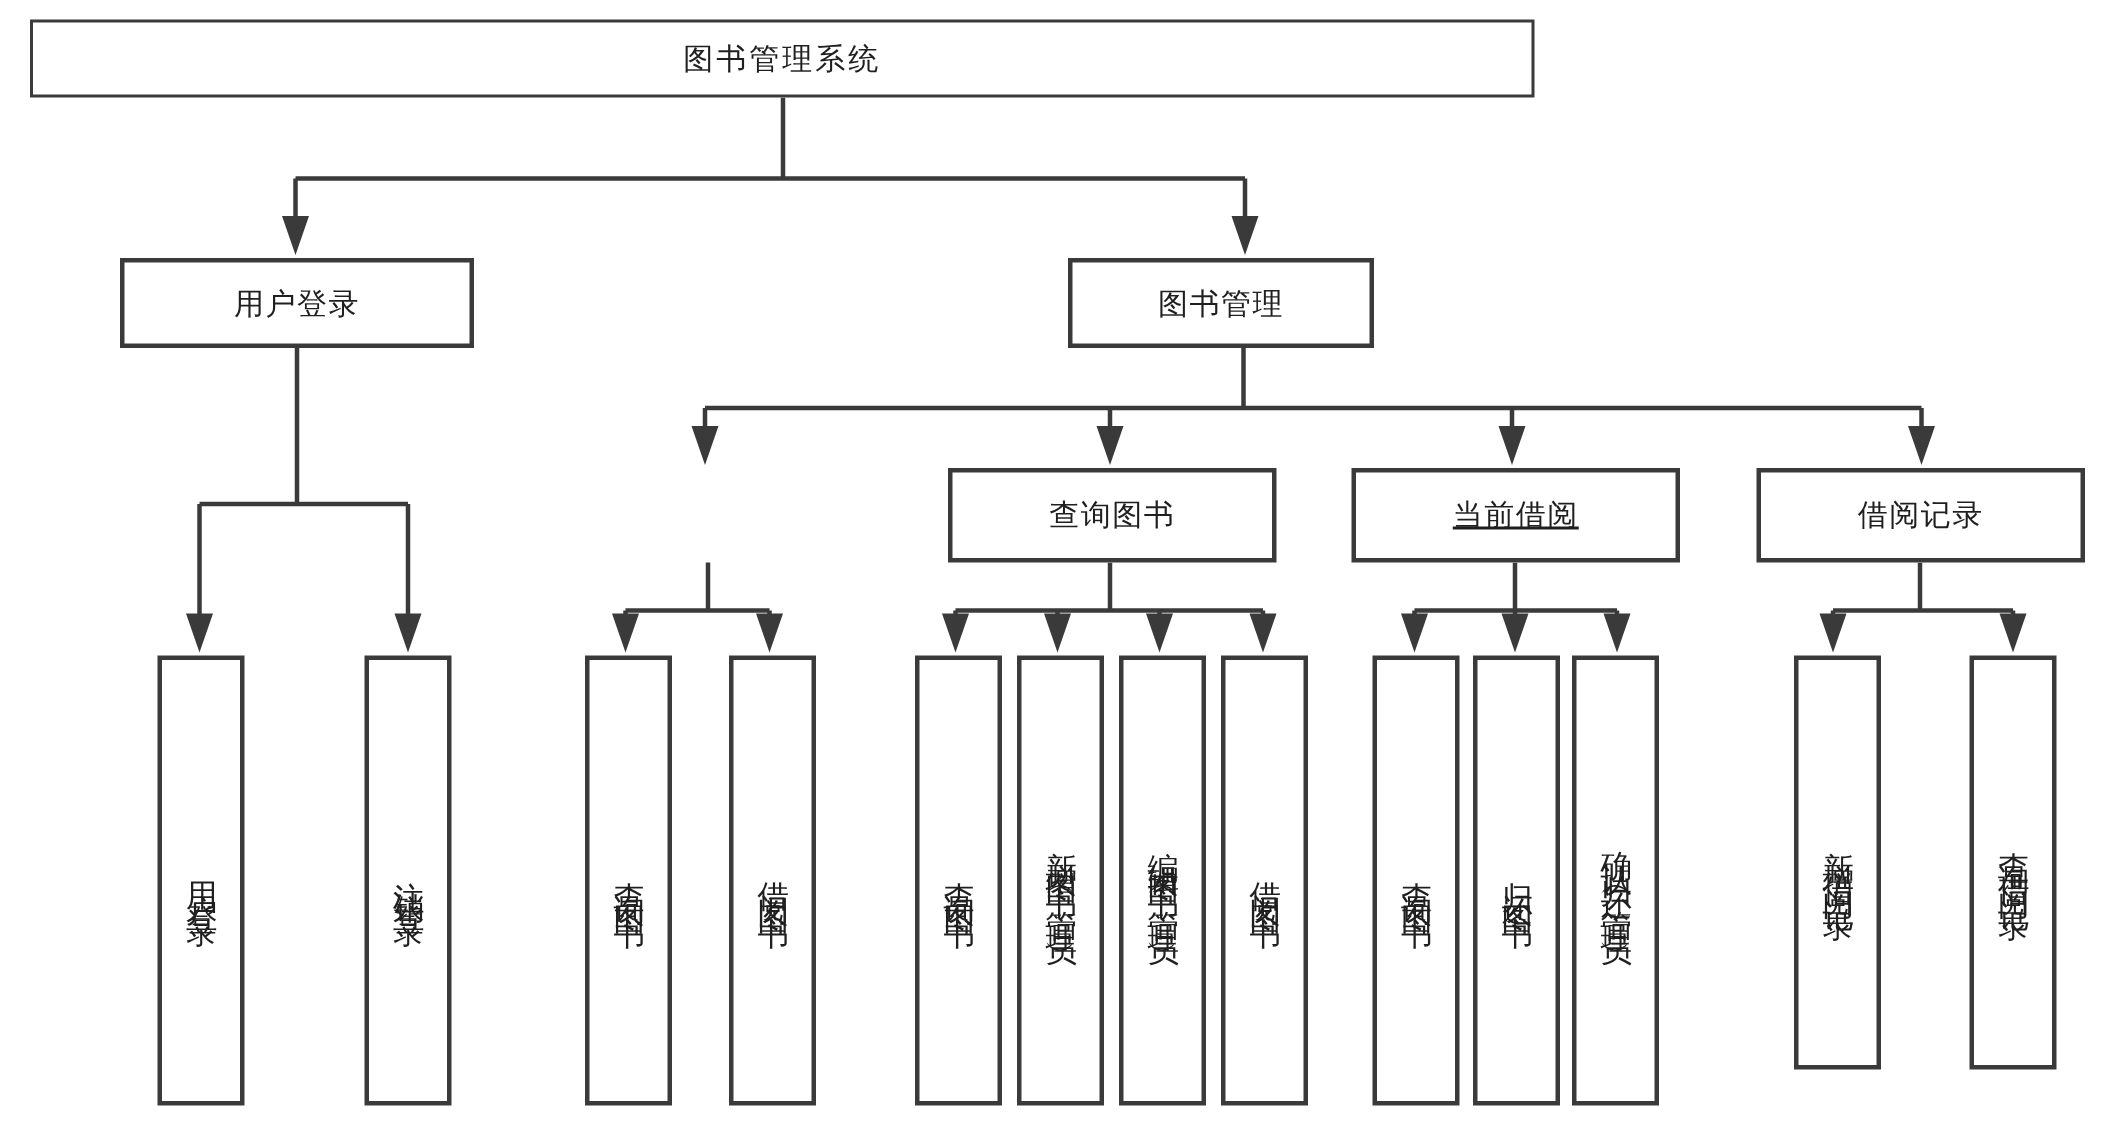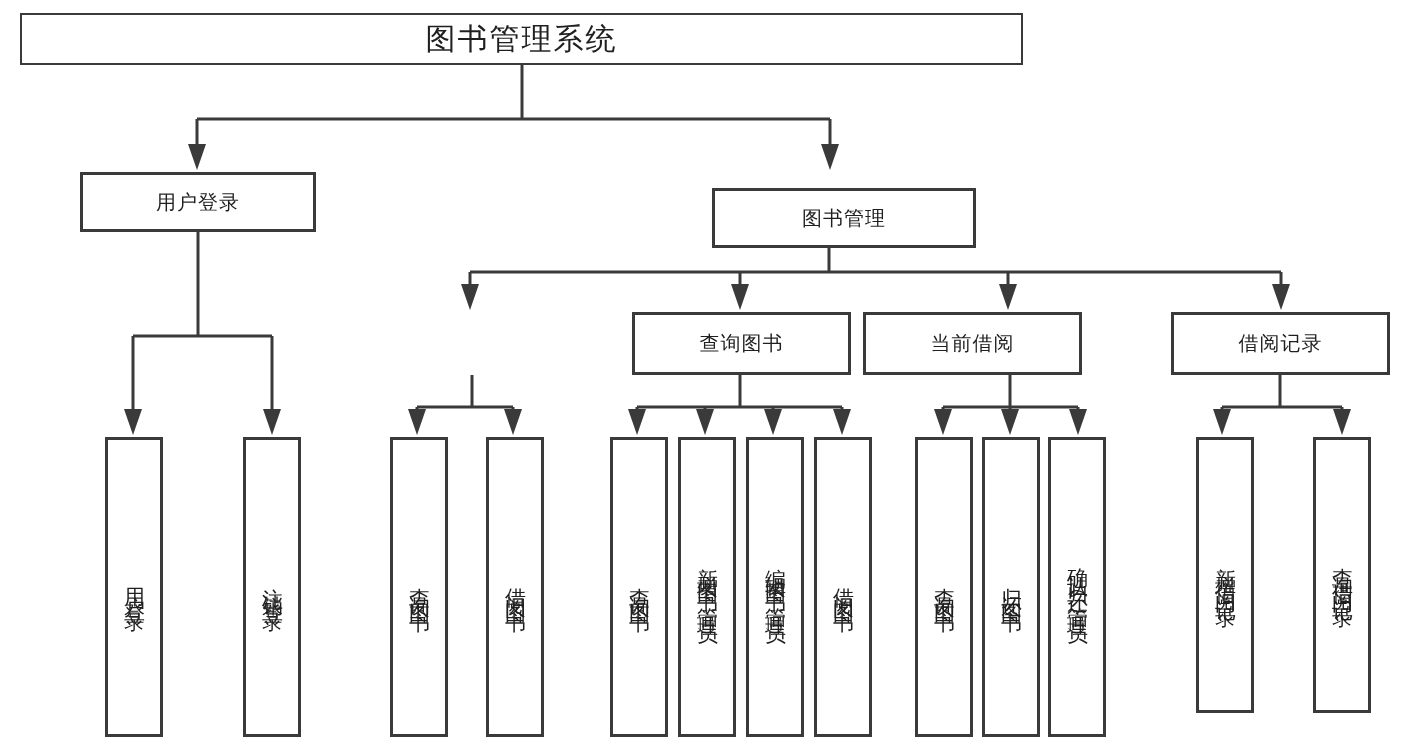--- a/index.html
+++ b/index.html
@@ -17,21 +17,21 @@
     z-index: 2;
     box-sizing: border-box;
     border: 3px solid #3a3a3a;
     background: #ffffff;
     display: flex;
     align-items: center;
     justify-content: center;
     color: #1f1f1f;
   }
   .box.h { font-size: 20px; letter-spacing: 1px; }
-  .box.root { border-width: 2px; font-size: 30px; letter-spacing: 2px; }
+  .box.root { border-width: 2px; font-size: 20px; letter-spacing: 2px; }
   .box.v {
     writing-mode: vertical-rl;
     text-orientation: mixed;
     font-size: 21px;
     letter-spacing: 8px;
     line-height: 1;
   }
   .tall  { top: 437px; width: 58px; height: 300px; }
   .tall2 { top: 437px; width: 58px; height: 276px; }
   .lvl3  { top: 312px; width: 219px; height: 63px; }
@@ -113,24 +113,24 @@
       <polygon points="1001,409 1019,409 1010,435"></polygon>
       <polygon points="1069,409 1087,409 1078,435"></polygon>
       <polygon points="1213,409 1231,409 1222,435"></polygon>
       <polygon points="1333,409 1351,409 1342,435"></polygon>
     </g>
   </svg>
 
   <div class="box h root" style="left:20px; top:13px; width:1003px; height:52px;">图书管理系统</div>
 
   <div class="box h" style="left:80px; top:172px; width:236px; height:60px;">用户登录</div>
-  <div class="box h" style="left:712px; top:188px; width:264px; height:60px;">图书管理</div>
+  <div class="box h" style="left:712px; top:172px; width:204px; height:60px;">图书管理</div>
 
   <div class="box h lvl3" style="left:632px;">查询图书</div>
-  <div class="box h lvl3" style="left:863px;">当前借阅</div>
+  <div class="box h lvl3" style="left:901px;text-decoration:underline;">当前借阅</div>
   <div class="box h lvl3" style="left:1171px;">借阅记录</div>
 
   <div class="box v tall" style="left:105px;">用户登录</div>
   <div class="box v tall" style="left:243px;">注销登录</div>
 
   <div class="box v tall" style="left:390px;">查询图书</div>
   <div class="box v tall" style="left:486px;">借阅图书</div>
 
   <div class="box v tall" style="left:610px;">查询图书</div>
   <div class="box v tall" style="left:678px;">新增图书（管理员）</div>

